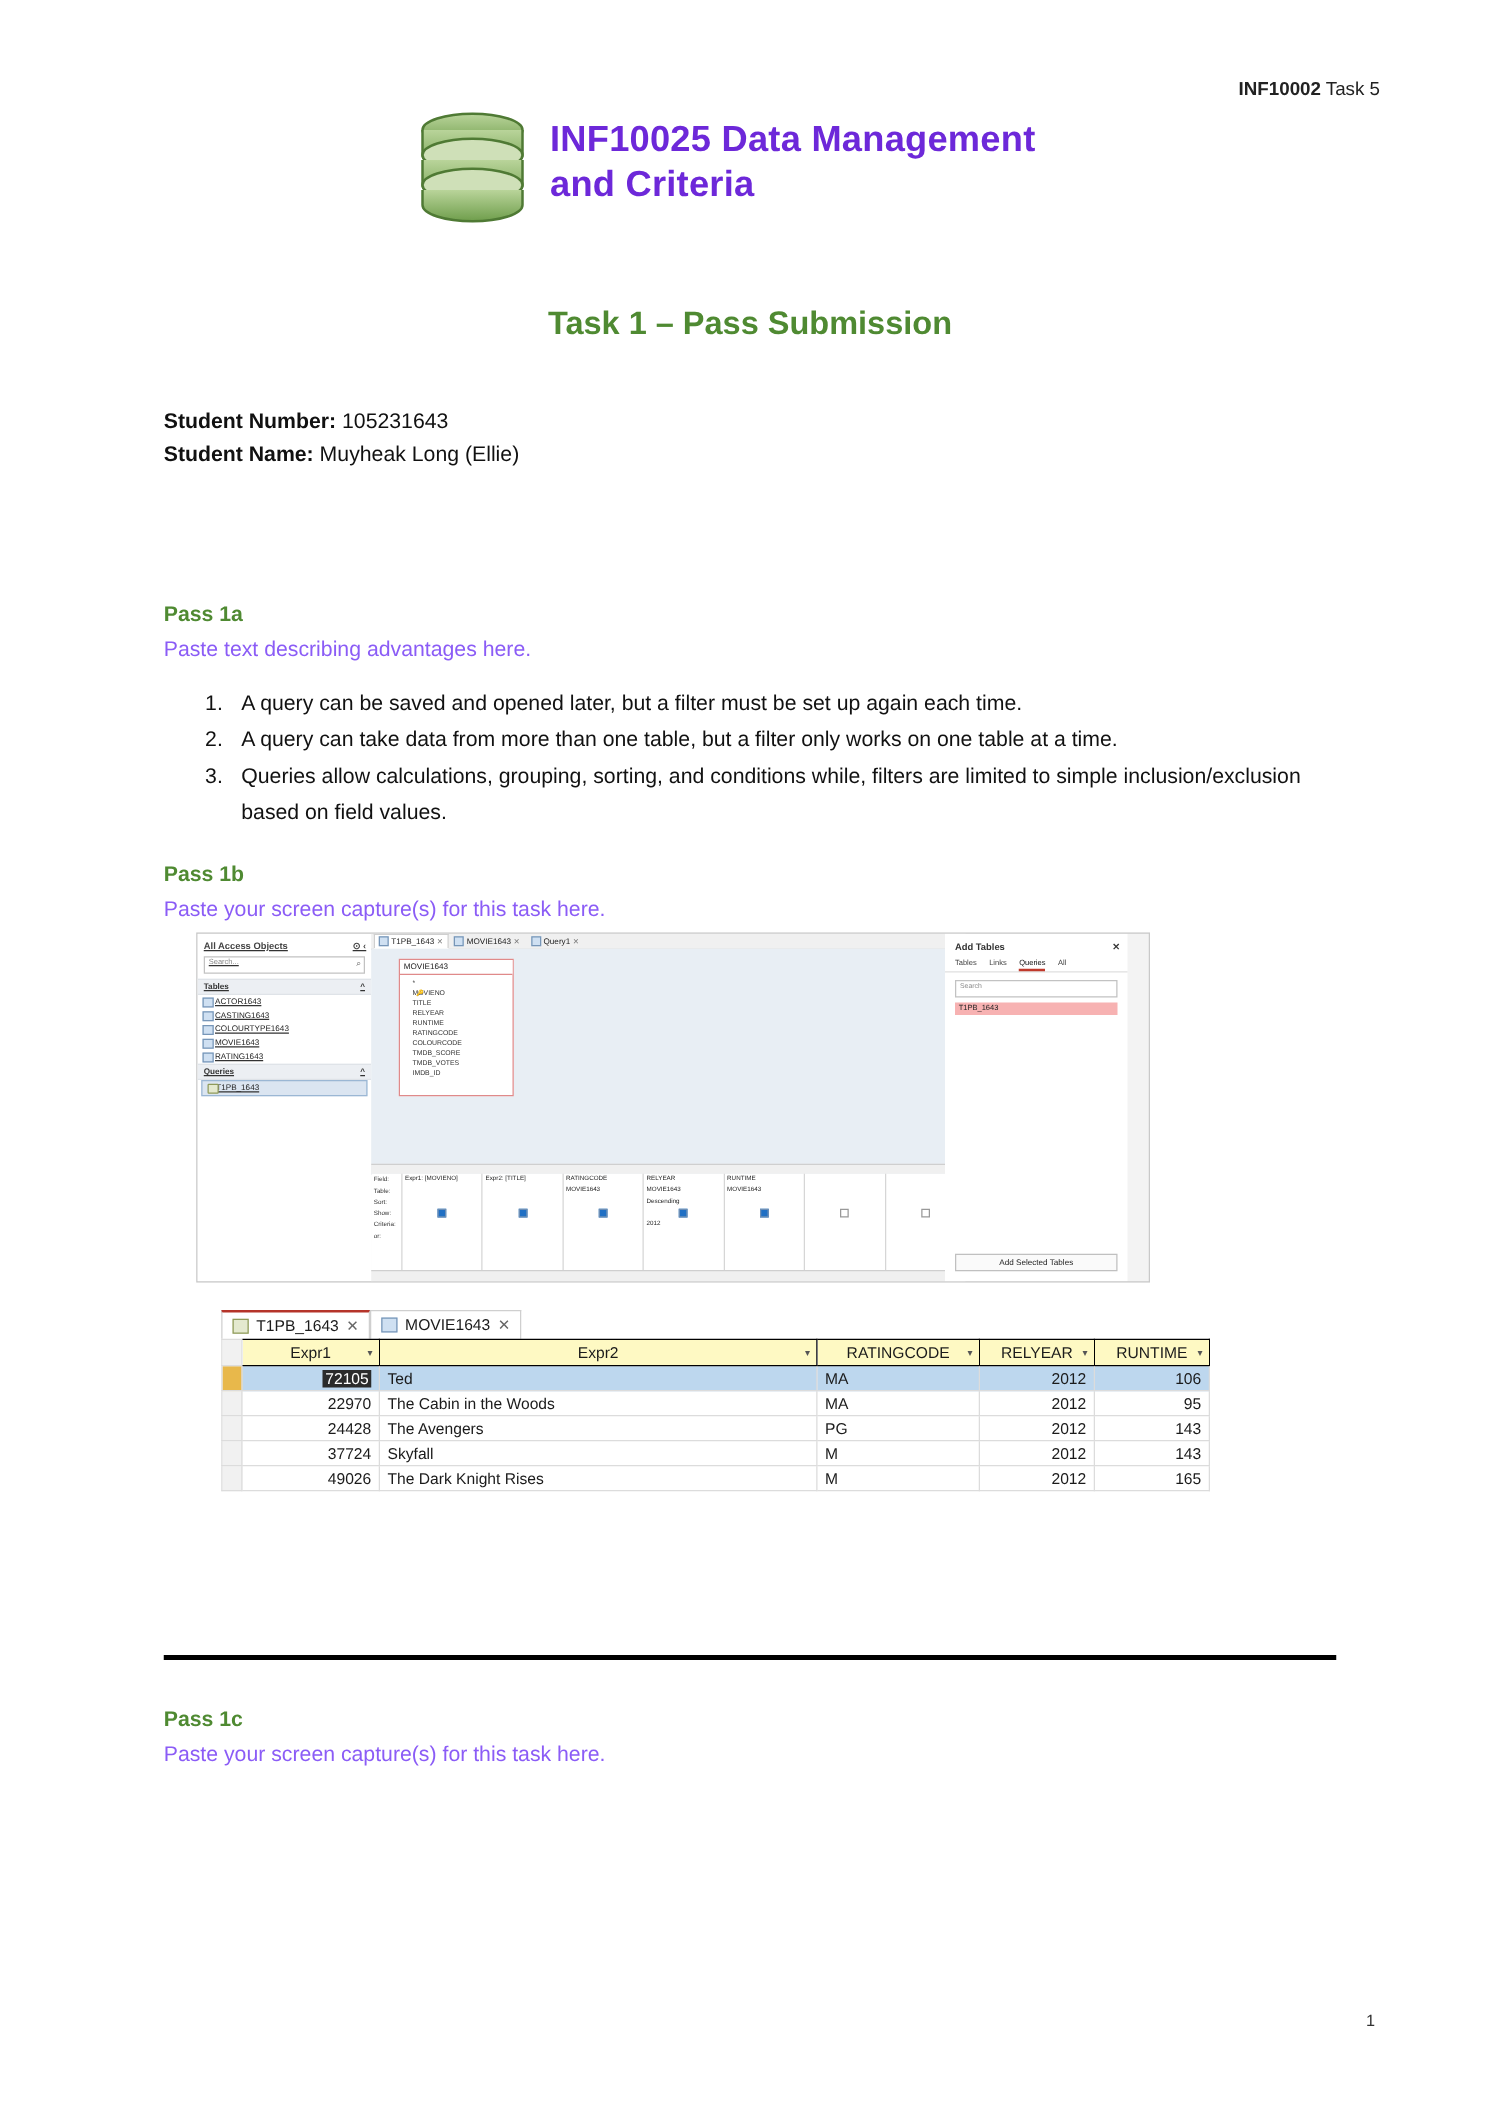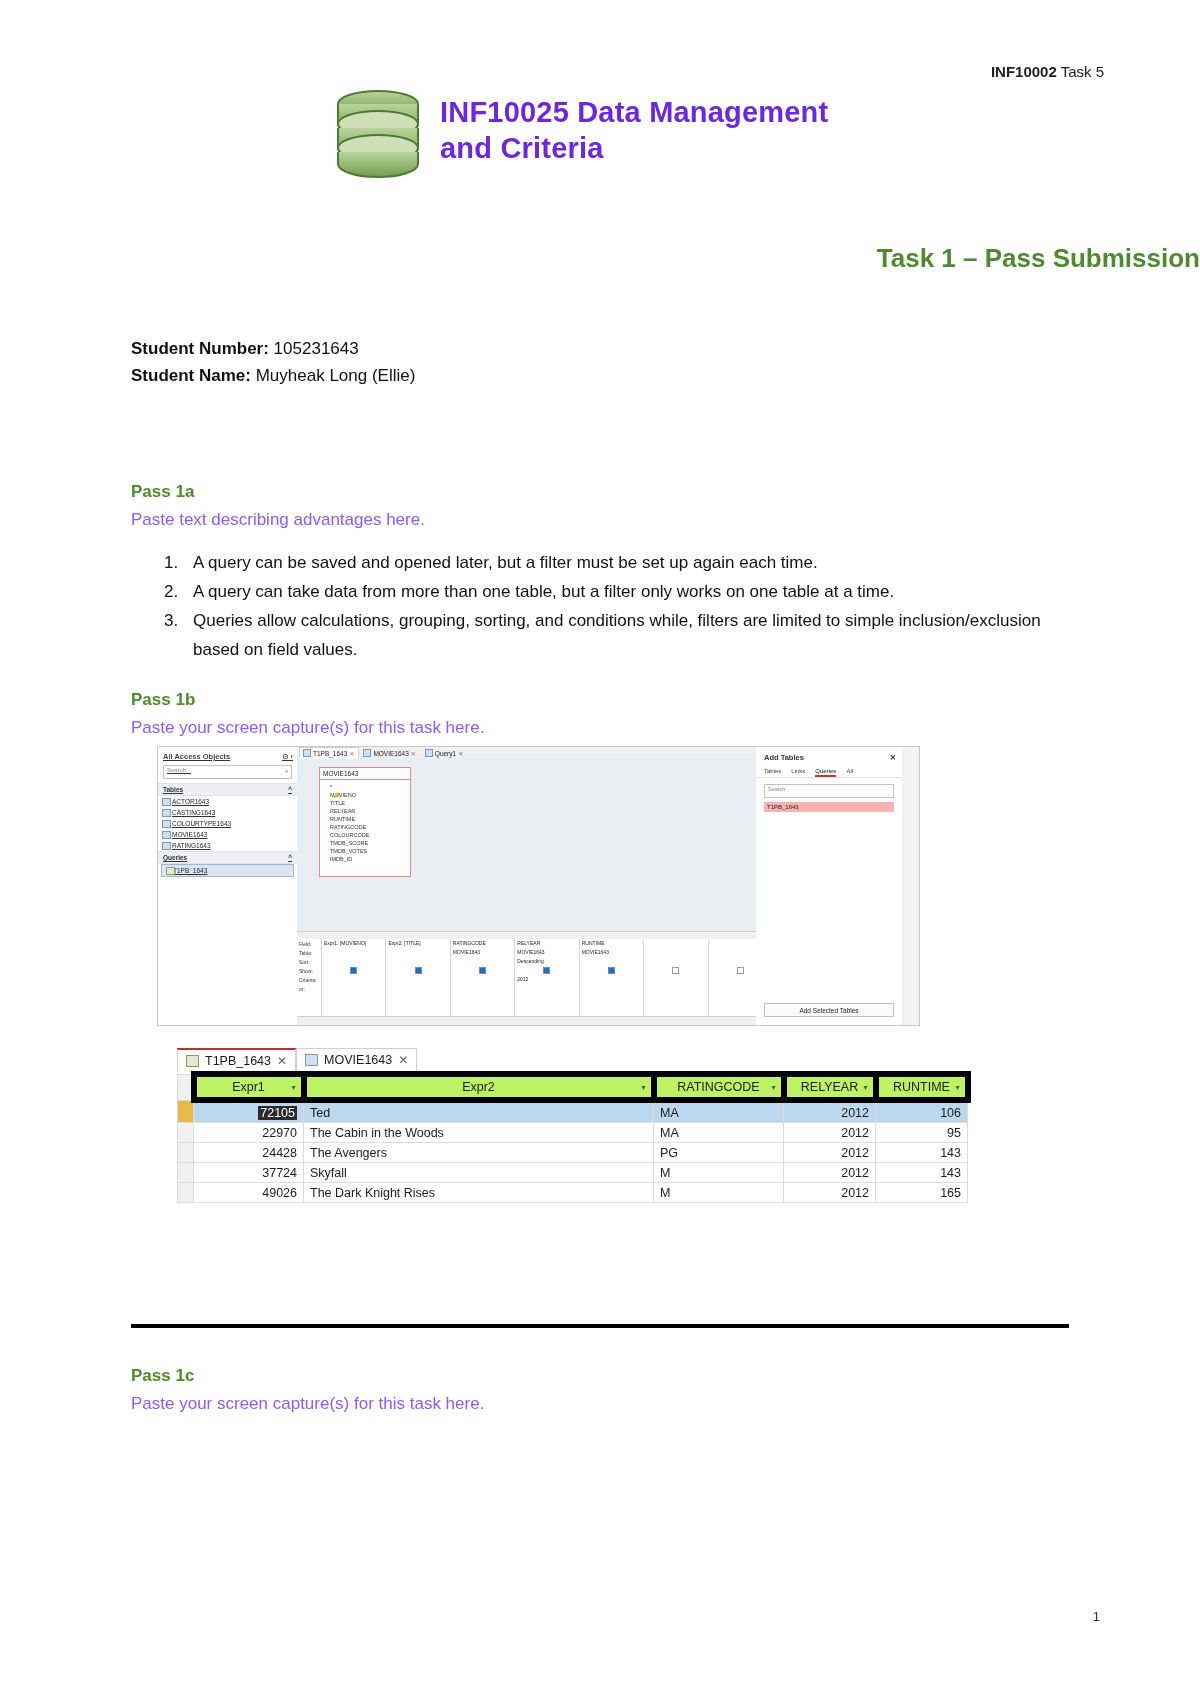--- a/index.html
+++ b/index.html
@@ -53,34 +53,33 @@
     font-weight: bold;
     color: #6d28d9;
     line-height: 36px;
     letter-spacing: 0.2px;
   }
 
   .doc-title {
     position: absolute;
     left: 0; right: 0;
     top: 243px;
-    text-align: right;
+    text-align: center;
     font-size: 26px;
     font-weight: bold;
     color: #4f8a32;
   }
 
   .student-info {
     position: absolute;
     left: 131px;
     top: 323px;
     font-size: 17px;
     line-height: 27px;
     color: #111;
-    margin-top: 12px;
   }
   .student-info b { font-weight: bold; }
 
   .section-head {
     position: absolute;
     left: 131px;
     font-size: 17px;
     font-weight: bold;
     color: #4f8a32;
   }
@@ -448,22 +447,22 @@
   .ds-tab .x { color: #666; font-size: 12px; }
   .ds-table {
     position: absolute;
     left: 7px; top: 29px;
     right: 0;
     border-collapse: collapse;
     table-layout: fixed;
     width: 790px;
   }
   .ds-table th {
-    background: #bef264;
-    border: 6px solid #000000;
+    background: #fef9c3;
+    border: 1px solid #000000;
     font-weight: normal;
     font-size: 12.5px;
     color: #1b1b1b;
     height: 20px;
     padding: 0 6px;
     text-align: center;
     position: relative;
   }
   .ds-table th .caret {
     position: absolute;

